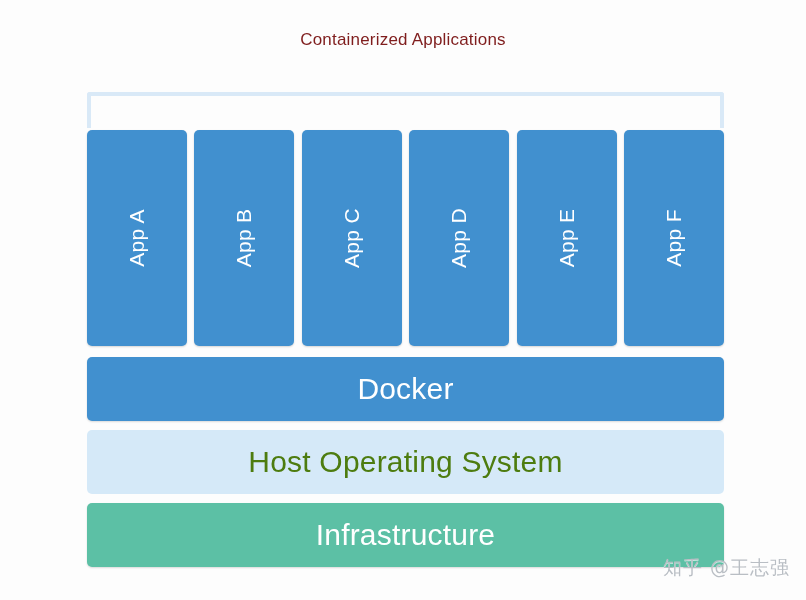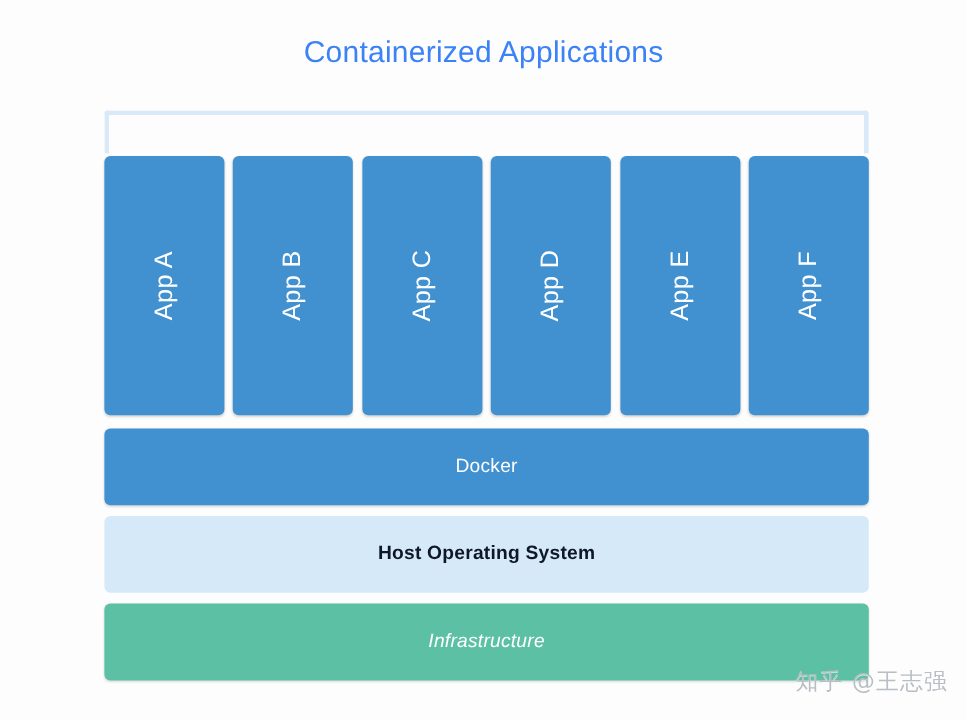--- a/index.html
+++ b/index.html
@@ -21,24 +21,24 @@
     background: #fdfdfd;
   }
 
   
   #diagram-title {
     position: absolute;
     left: 0;
     top: 30px;
     width: 806px;
     text-align: center;
-    font-size: 25px;
+    font-size: 17px;
     font-weight: 400;
     letter-spacing: 0.2px;
-    color: #3b82f6;
+    color: #7f1d1d;
     white-space: nowrap;
   }
 
   
   #apps-bracket {
     position: absolute;
     left: 87px;
     top: 92px;
     width: 637px;
     height: 36px;
@@ -87,46 +87,45 @@
     left: 87px;
     width: 637px;
     border-radius: 5px;
     display: flex;
     align-items: center;
     justify-content: center;
     box-shadow: 0 1px 2px rgba(0,0,0,0.14);
     box-sizing: border-box;
   }
   .layer-label {
-    font-size: 16px;
+    font-size: 30px;
     font-weight: 400;
     letter-spacing: 0.2px;
     white-space: nowrap;
   }
 
   #layer-docker {
     top: 357px;
     height: 64px;
     background: #4190cf;
   }
   #layer-docker .layer-label { color: #ffffff; }
 
   #layer-host-os {
     top: 430px;
     height: 64px;
     background: #d5e9f8;
     box-shadow: none;
   }
-  #layer-host-os .layer-label { color: #0f172a; font-weight: 700; }
+  #layer-host-os .layer-label { color: #4d7c0f; font-weight: 400; }
 
   #layer-infrastructure {
     top: 503px;
     height: 64px;
     background: #5cc0a5;
-    font-style: italic;
   }
   #layer-infrastructure .layer-label { color: #ffffff; }
 
   
   #watermark {
     position: absolute;
     right: 16px;
     bottom: 19px;
     font-size: 19px;
     color: #b9bec4;

